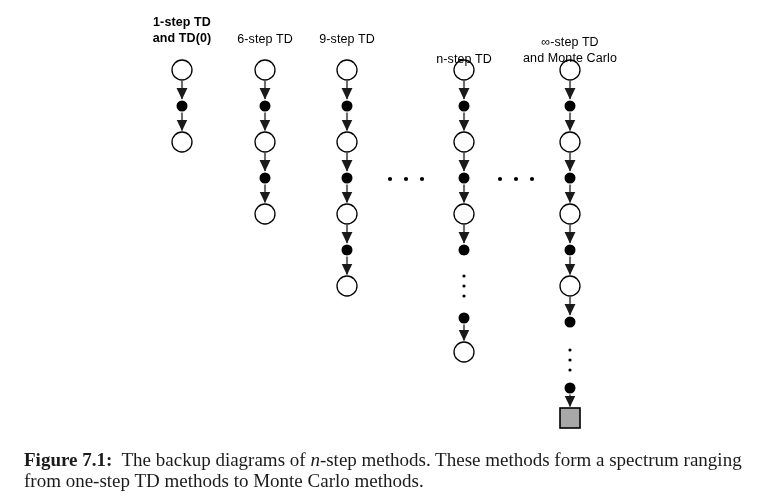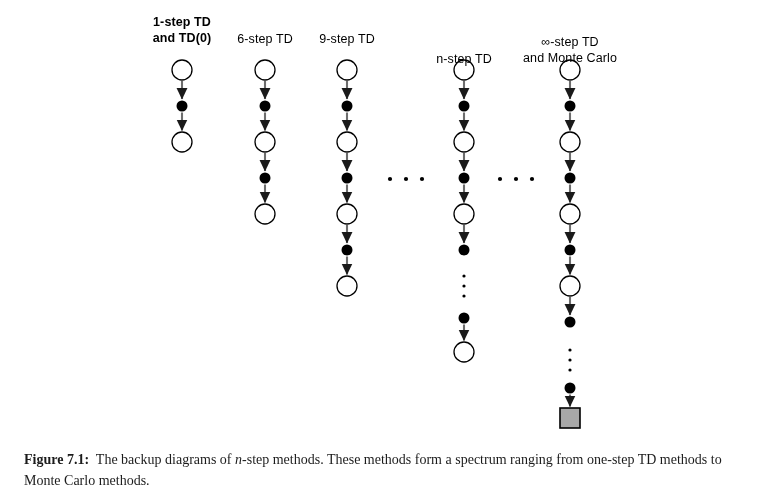--- a/index.html
+++ b/index.html
@@ -39,21 +39,21 @@
     left: 0;
     top: 0;
   }
 
   #caption {
     position: absolute;
     left: 24px;
     top: 449px;
     width: 726px;
     font-family: "Liberation Serif", "DejaVu Serif", serif;
-    font-size: 14px;
+    font-size: 19px;
     line-height: 21px;
     color: #1b1b1b;
     text-align: left;
   }
   #caption .cap-label {
     font-weight: bold;
   }
   #caption .cap-italic {
     font-style: italic;
   }

